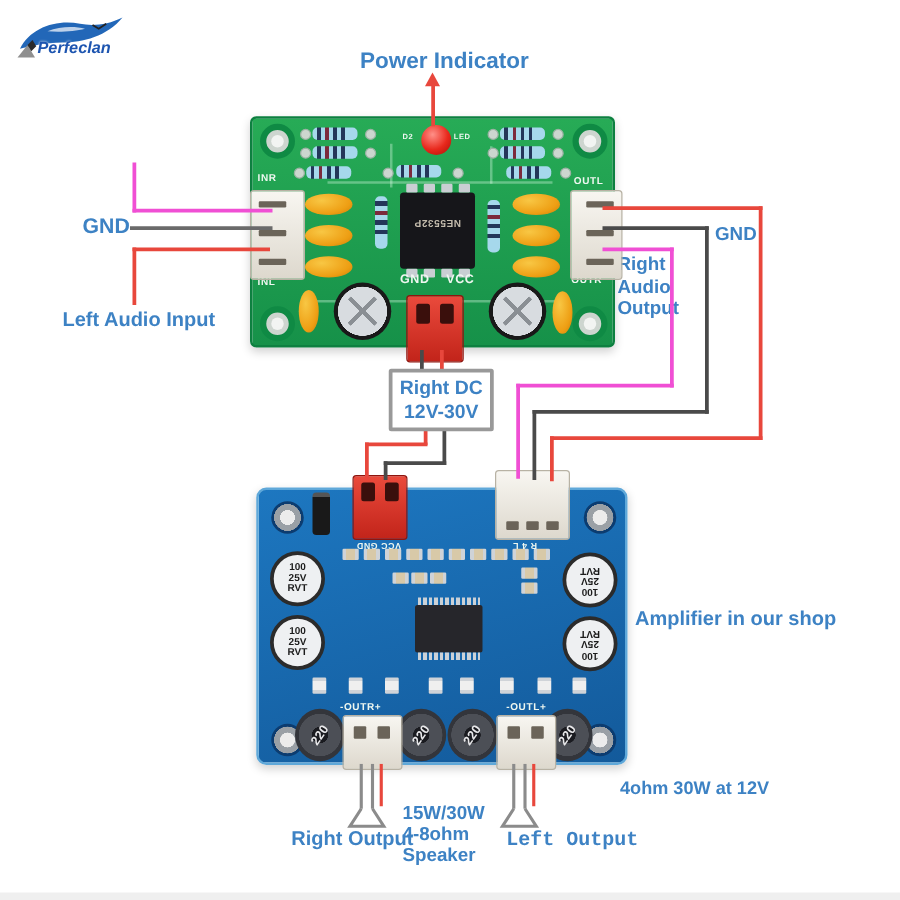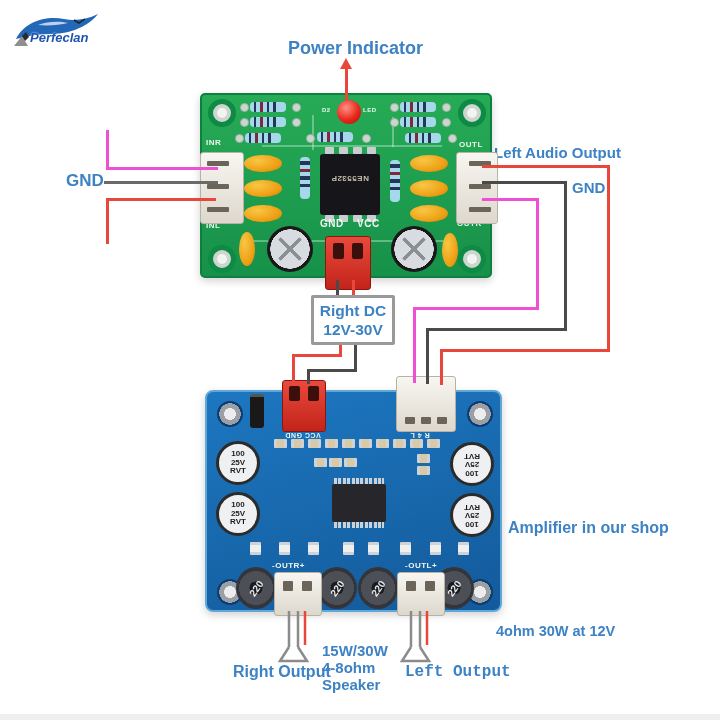--- a/index.html
+++ b/index.html
@@ -93,28 +93,33 @@
       <path d="M14,24 l4,-4 l3,5 l-4,4 Z" fill="#2b2b2b"></path>
     </svg>
     <div style="position:absolute;left:22px;top:18px;font-size:13px;font-weight:bold;font-style:italic;color:#1d55b0;text-shadow:0 0 2px #fff;">Perfeclan</div>
   </div>
 
   <div class="lbl" style="left:288px;top:38px;font-size:18px;">Power Indicator</div>
   <div class="arrowhead-up" style="left:340px;top:58px;"></div>
   <div class="wire" style="left:345px;top:67px;width:3px;height:34px;background:var(--wire-red);"></div>
 
   <div class="lbl" style="left:66px;top:171px;font-size:17px;">GND</div>
+  <div class="lbl" style="left:50px;top:248px;font-size:16px;">Left Audio Input</div>
   <div class="wire" style="left:106px;top:130px;width:3px;height:40px;background:var(--wire-pink);"></div>
   <div class="wire" style="left:106px;top:167px;width:112px;height:3px;background:var(--wire-pink);"></div>
   <div class="wire" style="left:104px;top:181px;width:114px;height:3px;background:var(--wire-gray);"></div>
   <div class="wire" style="left:106px;top:198px;width:110px;height:3px;background:var(--wire-red);"></div>
   <div class="wire" style="left:106px;top:198px;width:3px;height:46px;background:var(--wire-red);"></div>
 
-  <div class="lbl" style="left:494px;top:144px;font-size:15px;">Left Audio Output</div>
   <div class="lbl" style="left:572px;top:179px;font-size:15px;">GND</div>
+  <div class="lbl" style="left:494px;top:203px;font-size:15px;line-height:17.5px;">
+    <div>Right</div>
+    <div>Audio</div>
+    <div>Output</div>
+  </div>
   <div class="wire" style="left:482px;top:165px;width:128px;height:3px;background:var(--wire-red);"></div>
   <div class="wire" style="left:607px;top:165px;width:3px;height:187px;background:var(--wire-red);"></div>
   <div class="wire" style="left:440px;top:349px;width:170px;height:3px;background:var(--wire-red);"></div>
   <div class="wire" style="left:440px;top:349px;width:3px;height:36px;background:var(--wire-red);"></div>
   <div class="wire" style="left:482px;top:181px;width:85px;height:3px;background:var(--wire-black);"></div>
   <div class="wire" style="left:564px;top:181px;width:3px;height:150px;background:var(--wire-black);"></div>
   <div class="wire" style="left:426px;top:328px;width:141px;height:3px;background:var(--wire-black);"></div>
   <div class="wire" style="left:426px;top:328px;width:3px;height:56px;background:var(--wire-black);"></div>
   <div class="wire" style="left:482px;top:198px;width:57px;height:3px;background:var(--wire-pink);"></div>
   <div class="wire" style="left:536px;top:198px;width:3px;height:112px;background:var(--wire-pink);"></div>
@@ -328,14 +333,14 @@
   <div class="lbl" style="left:233px;top:663px;font-size:16px;">Right Output</div>
   <div class="lbl" style="left:322px;top:642px;font-size:15px;line-height:17px;">
     <div>15W/30W</div>
     <div>4-8ohm</div>
     <div>Speaker</div>
   </div>
   <div class="lbl" style="left:405px;top:663px;font-size:16px;font-family:Liberation Mono, monospace;">Left Output</div>
   <div class="lbl" style="left:496px;top:622px;font-size:14.5px;line-height:19px;">
     <div>4ohm 30W at 12V</div>
   </div>
-  <div class="lbl" style="left:508px;top:487px;font-size:16px;margin-top:32px;">Amplifier in our shop</div>
+  <div class="lbl" style="left:508px;top:487px;font-size:16px;">Amplifier in our shop</div>
 </div>
 
 </body></html>

